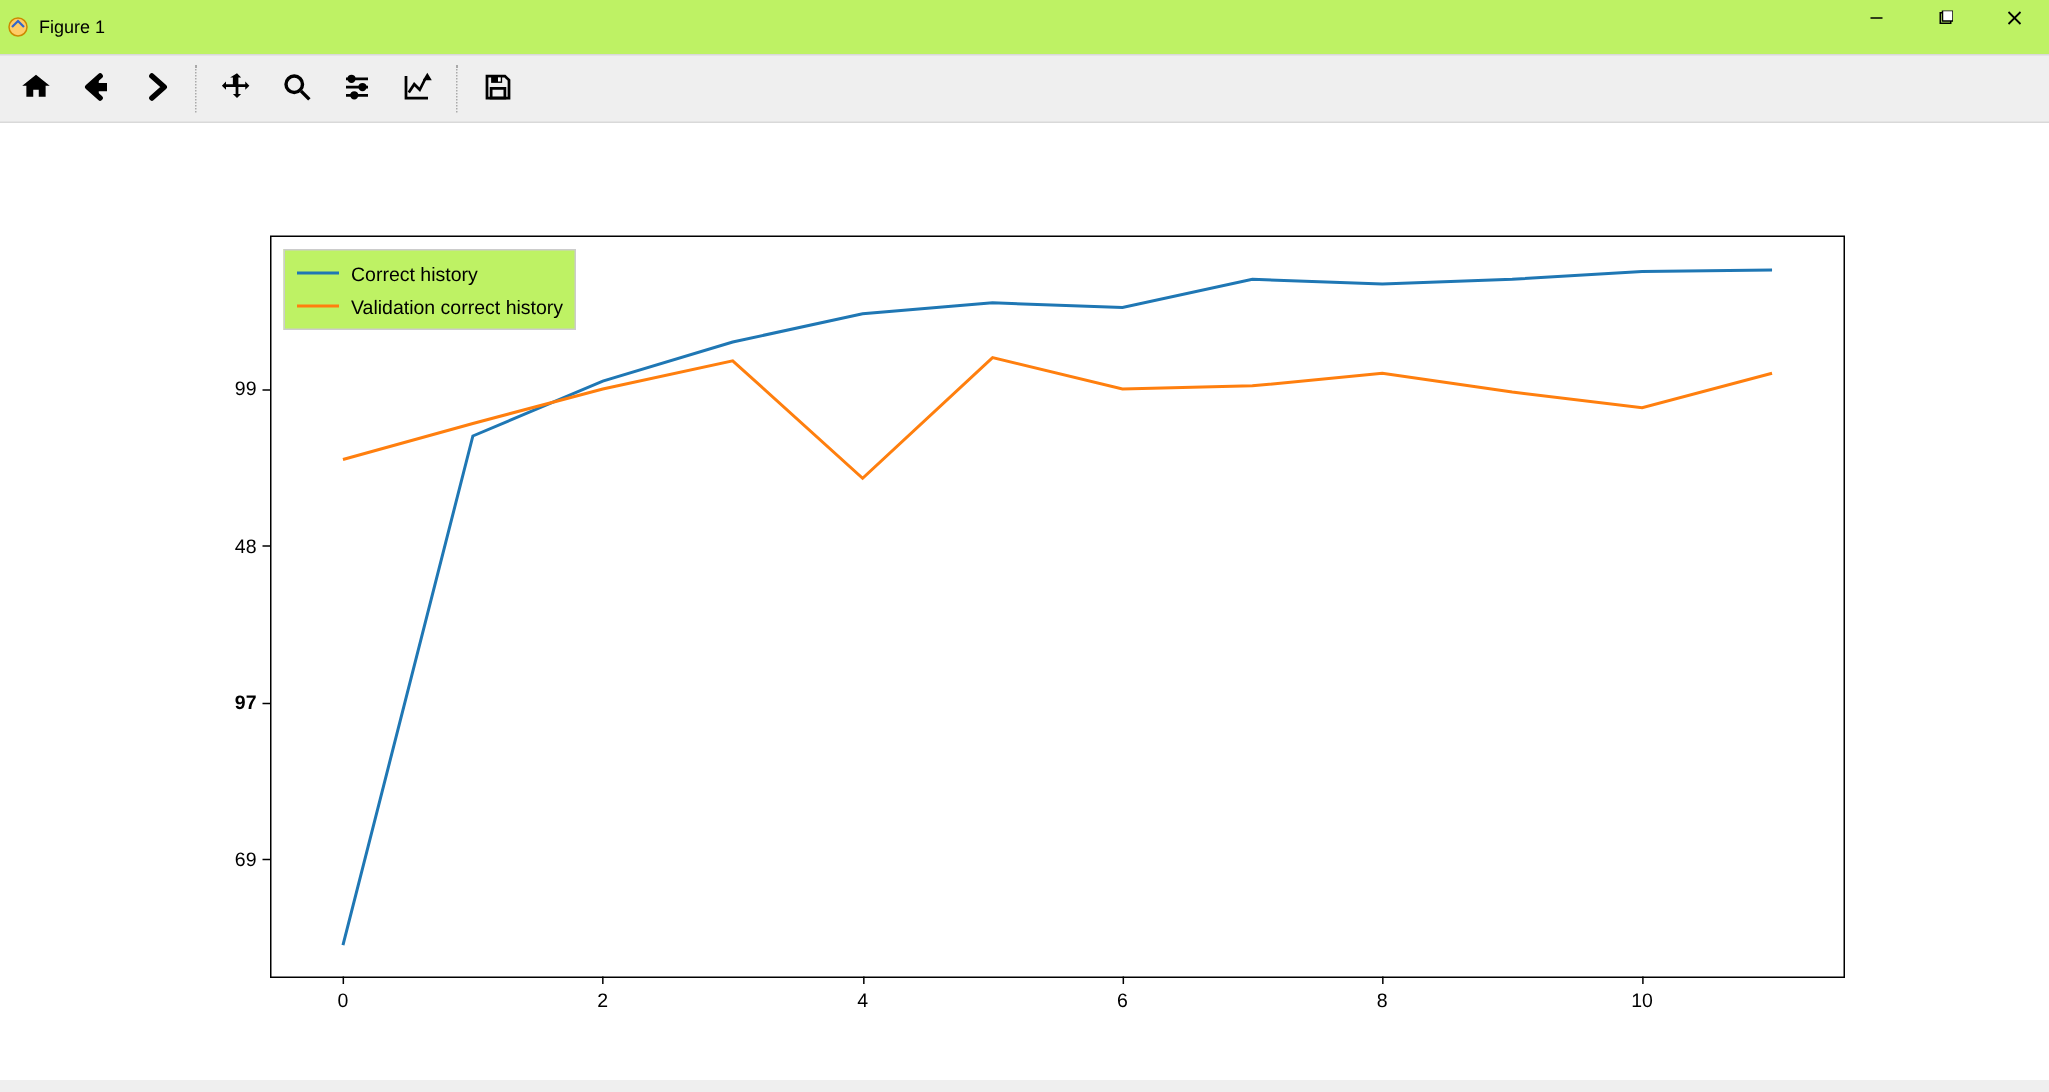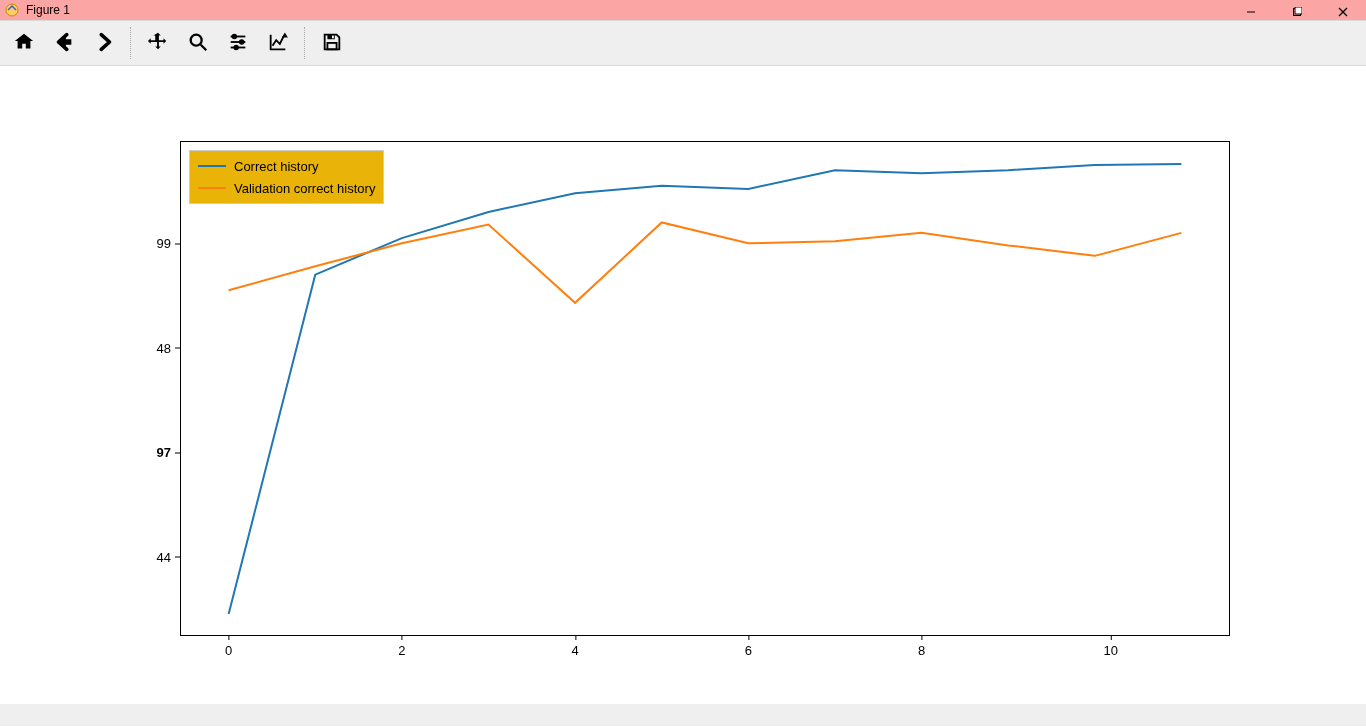--- a/index.html
+++ b/index.html
@@ -6,25 +6,25 @@
     margin: 0;
     padding: 0;
     width: 1366px;
     height: 728px;
     font-family: "Segoe UI", Tahoma, sans-serif;
     font-size: 12px;
     background: #ffffff;
     overflow: hidden;
   }
   .titlebar {
-    height: 20px;
+    height: 36px;
     display: flex;
     align-items: center;
     padding: 0 4px;
-    background: #fca5a5;
+    background: #bef264;
     position: relative;
   }
   .titlebar .app-icon {
     width: 16px; height: 16px;
     margin-right: 6px;
     display: inline-flex;
     align-items: center;
     justify-content: center;
   }
   .titlebar .title-text {
@@ -120,21 +120,21 @@
     width: 1px;
     height: 5px;
     background: #000;
   }
 
   .legend {
     position: absolute;
     left: 8px;
     top: 8px;
     border: 1px solid #cccccc;
-    background: #eab308;
+    background: #bef264;
     padding: 4px 8px 4px 8px;
     font-size: 13px;
   }
   .legend-row {
     display: flex;
     align-items: center;
     height: 22px;
   }
   .legend-line {
     width: 28px;
@@ -263,26 +263,26 @@
     <div class="legend">
       <div class="legend-row">
         <div class="legend-line" style="background:#1f77b4"></div>
         <span>Correct history</span>
       </div>
       <div class="legend-row">
         <div class="legend-line" style="background:#ff7f0e"></div>
         <span>Validation correct history</span>
       </div>
     </div>
-  <div class="ytick" style="top: 414.663px;">44</div>
+  <div class="ytick" style="top: 414.663px;">69</div>
       <div class="ytick" style="top: 310.214px; font-weight: bold;">97</div>
       <div class="ytick" style="top: 205.765px;">48</div>
       <div class="ytick" style="top: 101.316px;">99</div>
       <div class="xtick" style="left: 47.6364px;">0</div>
       <div class="xtick" style="left: 220.86px;">2</div>
       <div class="xtick" style="left: 394.083px;">4</div>
       <div class="xtick" style="left: 567.306px;">6</div>
       <div class="xtick" style="left: 740.529px;">8</div>
-      <div class="xtick" style="left: 913.752px; margin-left: 16px;">10</div>
+      <div class="xtick" style="left: 913.752px;">10</div>
     </div>
 </div>
 
 <div class="statusbar"></div>
 
 </body></html>

